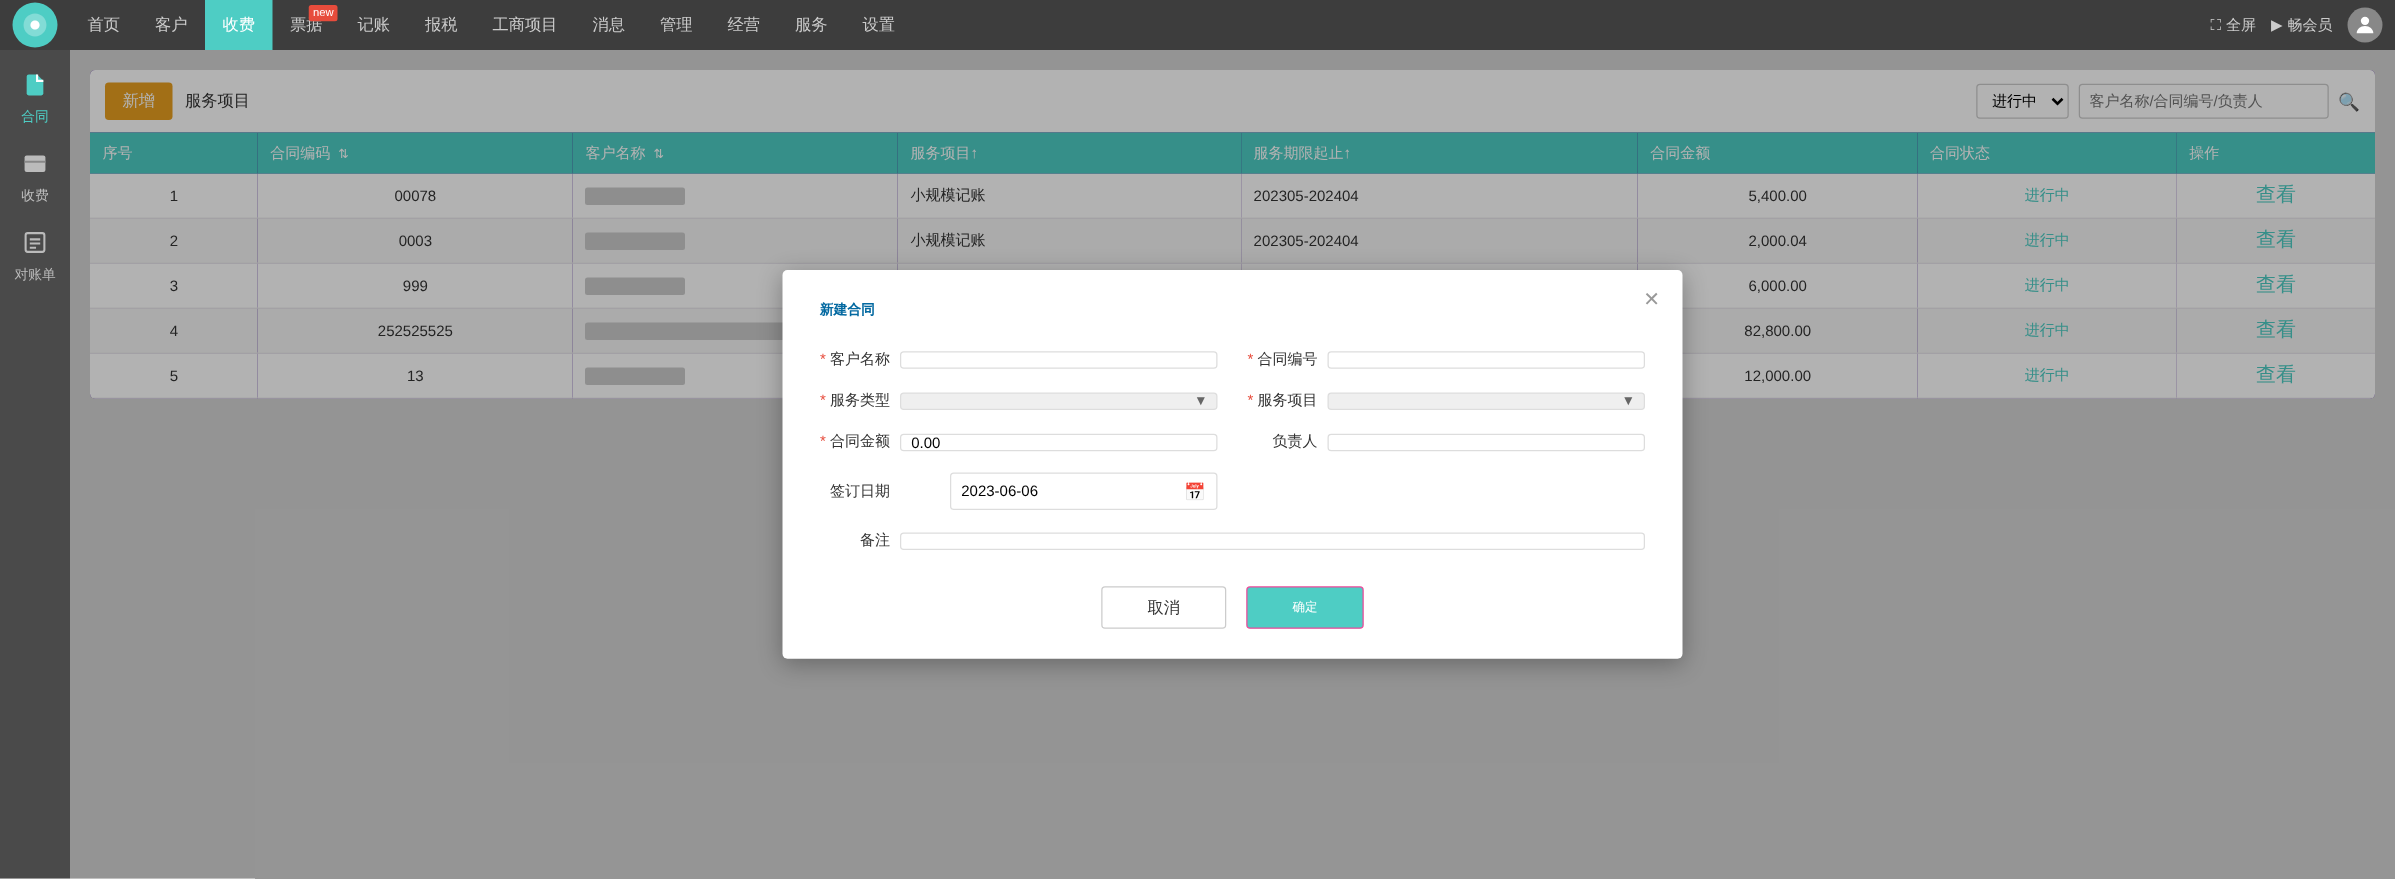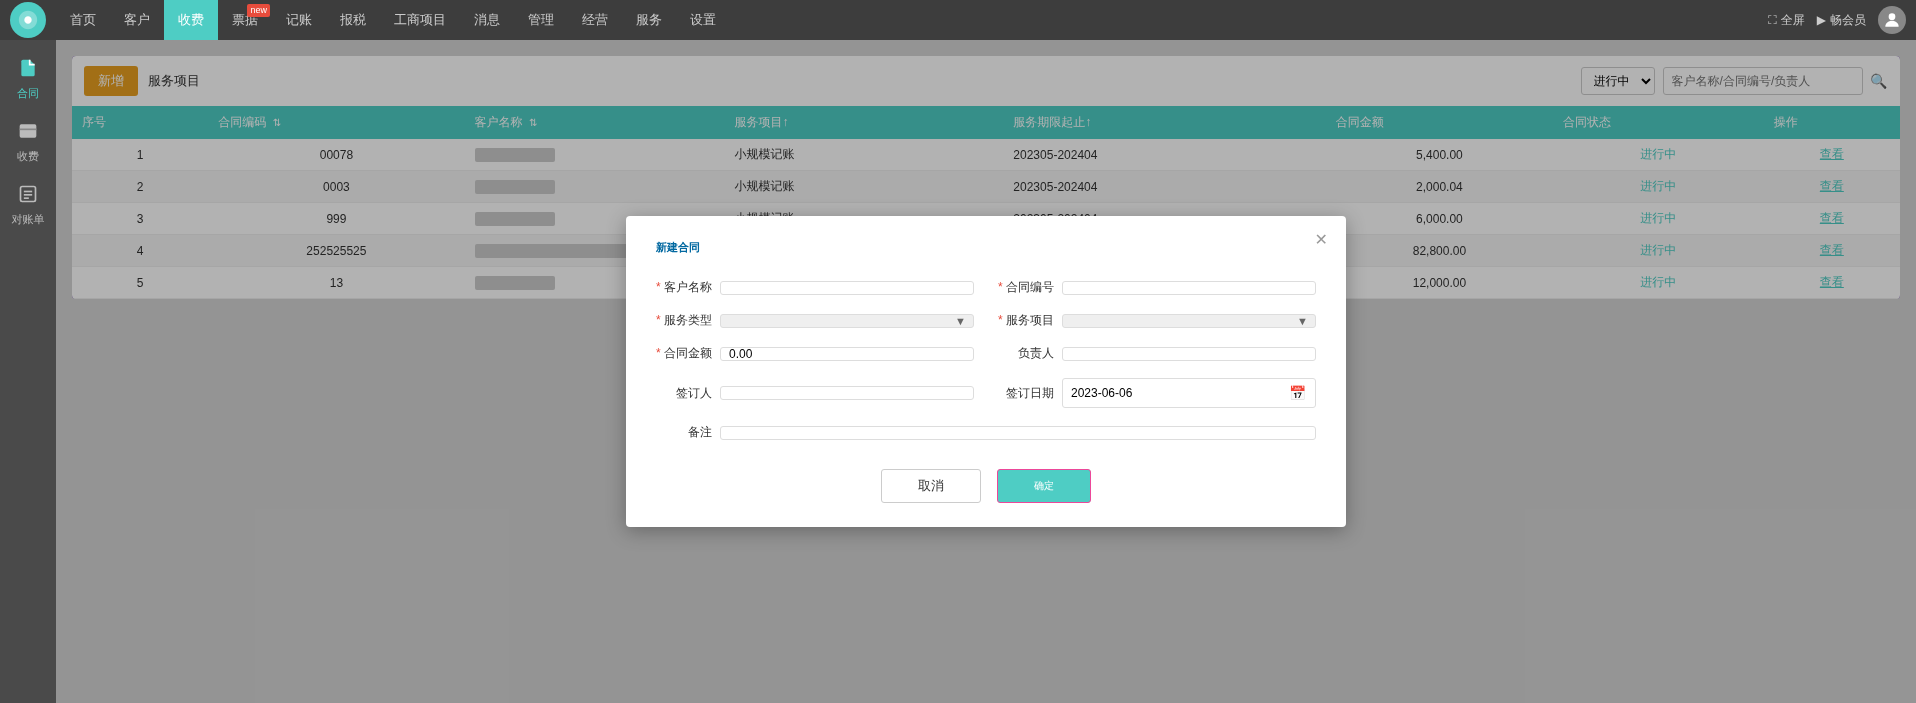--- a/index.html
+++ b/index.html
@@ -168,22 +168,21 @@
     }
     tbody td.center { text-align: center; }
     .sort-icon { font-size: 10px; margin-left: 3px; }
     .status-badge {
       color: #4ecdc4;
       font-size: 12px;
     }
     .action-link {
       color: #4ecdc4;
       cursor: pointer;
-      font-size: 12px;
-      text-decoration: underline;
+      font-size: 16px;
     }
     .blurred-text {
       background: #ccc;
       border-radius: 2px;
       color: transparent;
       user-select: none;
       display: inline-block;
     }
 
     
@@ -280,21 +279,21 @@
     .btn-confirm {
       background: #4ecdc4;
       border: 1px solid #ec4899;
       color: #fff;
       padding: 7px 36px;
       border-radius: 3px;
       cursor: pointer;
       font-size: 10px;
     }
     .calendar-icon { color: #aaa; font-size: 14px; margin-left: 4px; cursor: pointer; }
-    .date-input-wrap { flex: 1; display: flex; align-items: center; border: 1px solid #ddd; border-radius: 3px; padding: 0 8px; height: 30px; background: #fff; }
+    .date-input-wrap { flex: 1; display: flex; align-items: center; border: 1px solid #ddd; border-radius: 3px; padding: 0 8px; height: 30px; background: #fff; margin-left: 40px; }
     .date-input-wrap input { border: none; outline: none; font-size: 12px; flex: 1; background: transparent; }
   </style>
 </head>
 <body>
 
 <div class="top-nav">
   <div class="logo">
     <svg viewBox="0 0 24 24" fill="none">
       <path d="M12 2C6.48 2 2 6.48 2 12s4.48 10 10 10 10-4.48 10-10S17.52 2 12 2z" fill="#fff" opacity="0.3"></path>
       <path d="M8 12c0-2.2 1.8-4 4-4s4 1.8 4 4-1.8 4-4 4-4-1.8-4-4z" fill="#fff"></path>
@@ -501,24 +500,20 @@
           <div class="form-group">
             <label class="form-label required">合同金额</label>
             <input class="form-input" type="text" value="0.00" style="">
           </div>
           <div class="form-group">
             <label class="form-label">负责人</label>
             <input class="form-input" type="text" style="">
           </div>
 
           <div class="form-group">
-            <label class="form-label">签订人</label>
-            <input class="form-input" type="text" style="">
-          </div>
-          <div class="form-group">
             <label class="form-label">签订日期</label>
             <div class="date-input-wrap" style="flex:1;">
               <input type="text" style="border: none; outline: none; font-size: 12px; flex: 1 1 0%; background: transparent;" value="2023-06-06">
               <span class="calendar-icon">📅</span>
             </div>
           </div>
 
           <div class="form-group" style="grid-column: 1 / -1;">
             <label class="form-label">备注</label>
             <input class="form-input" type="text" style="flex: 1 1 0%;">

